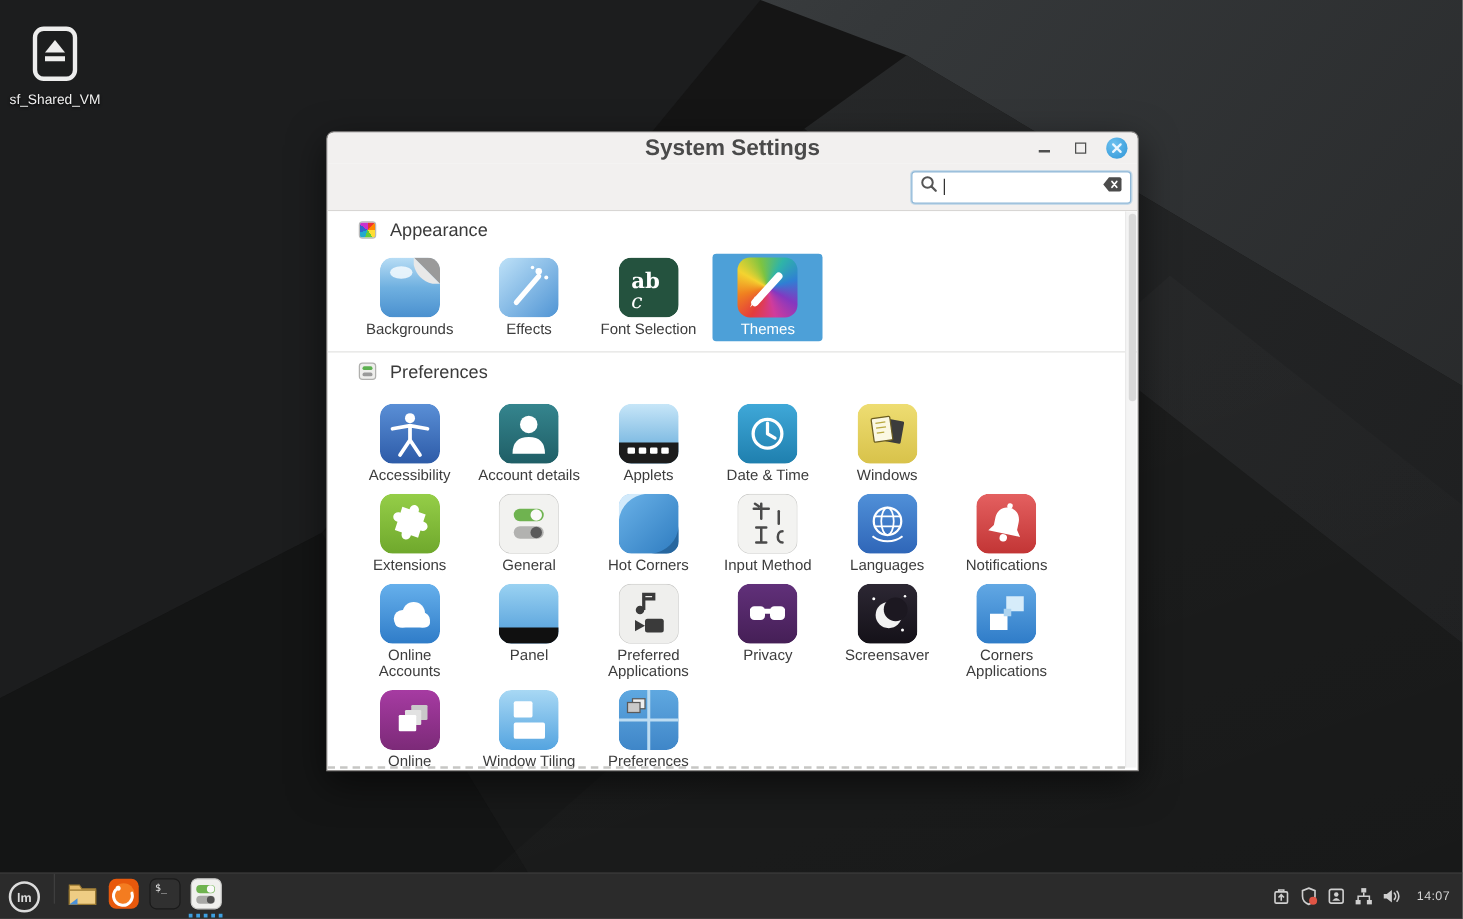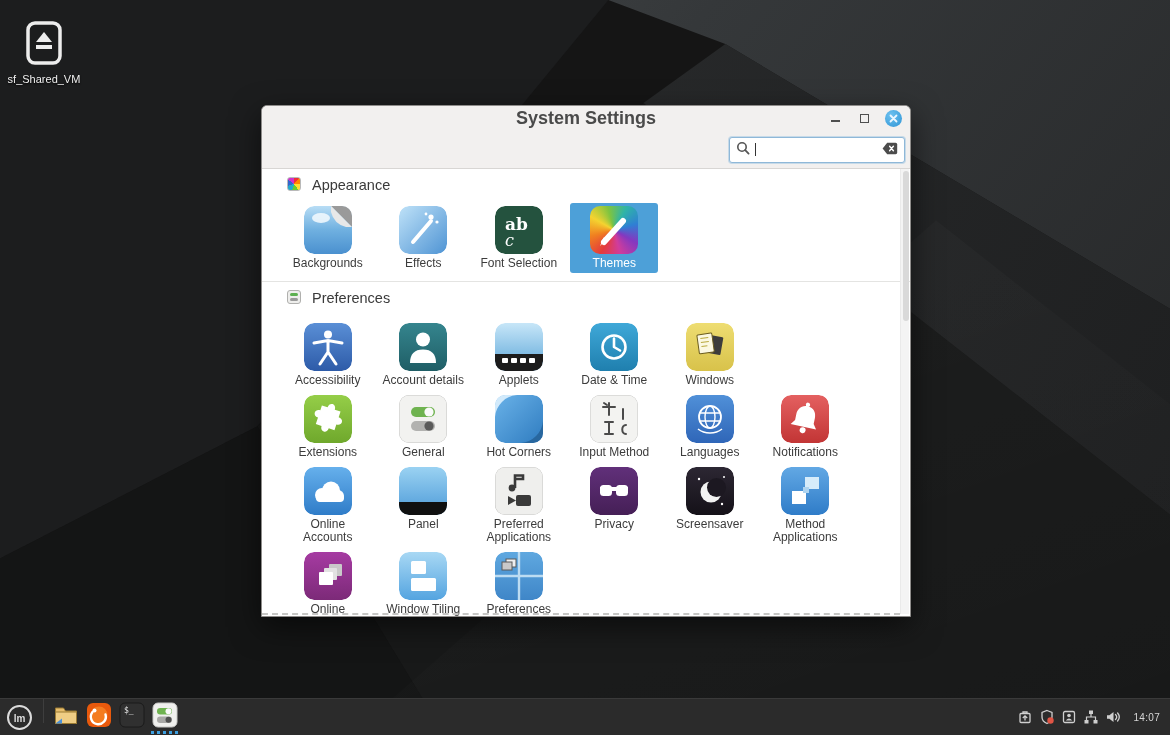--- a/index.html
+++ b/index.html
@@ -547,21 +547,21 @@
                       <stop offset="0" stop-color="#62a8e4"></stop>
                       <stop offset="1" stop-color="#2f7cc8"></stop>
                     </linearGradient>
                   </defs>
             <rect width="48" height="48" rx="10" fill="url(#gsa)"></rect>
             <rect x="24" y="10" width="14" height="12" fill="#d6ecfa"></rect>
             <rect x="11" y="24" width="14" height="13" fill="#ffffff"></rect>
             <rect x="22" y="20" width="6" height="6" fill="#aed4f0"></rect>
                 </svg>
           </div>
-          <div class="tlabel">Method Applications</div>
+          <div class="tlabel">Corners Applications</div>
         </div>
           </div>
       </div>
 
       <div class="grid-row mt2">
         <div class="slot">
             <div class="tile">
           <div class="ticon">
             <svg viewBox="0 0 48 48" width="48" height="48">
                   <defs>

